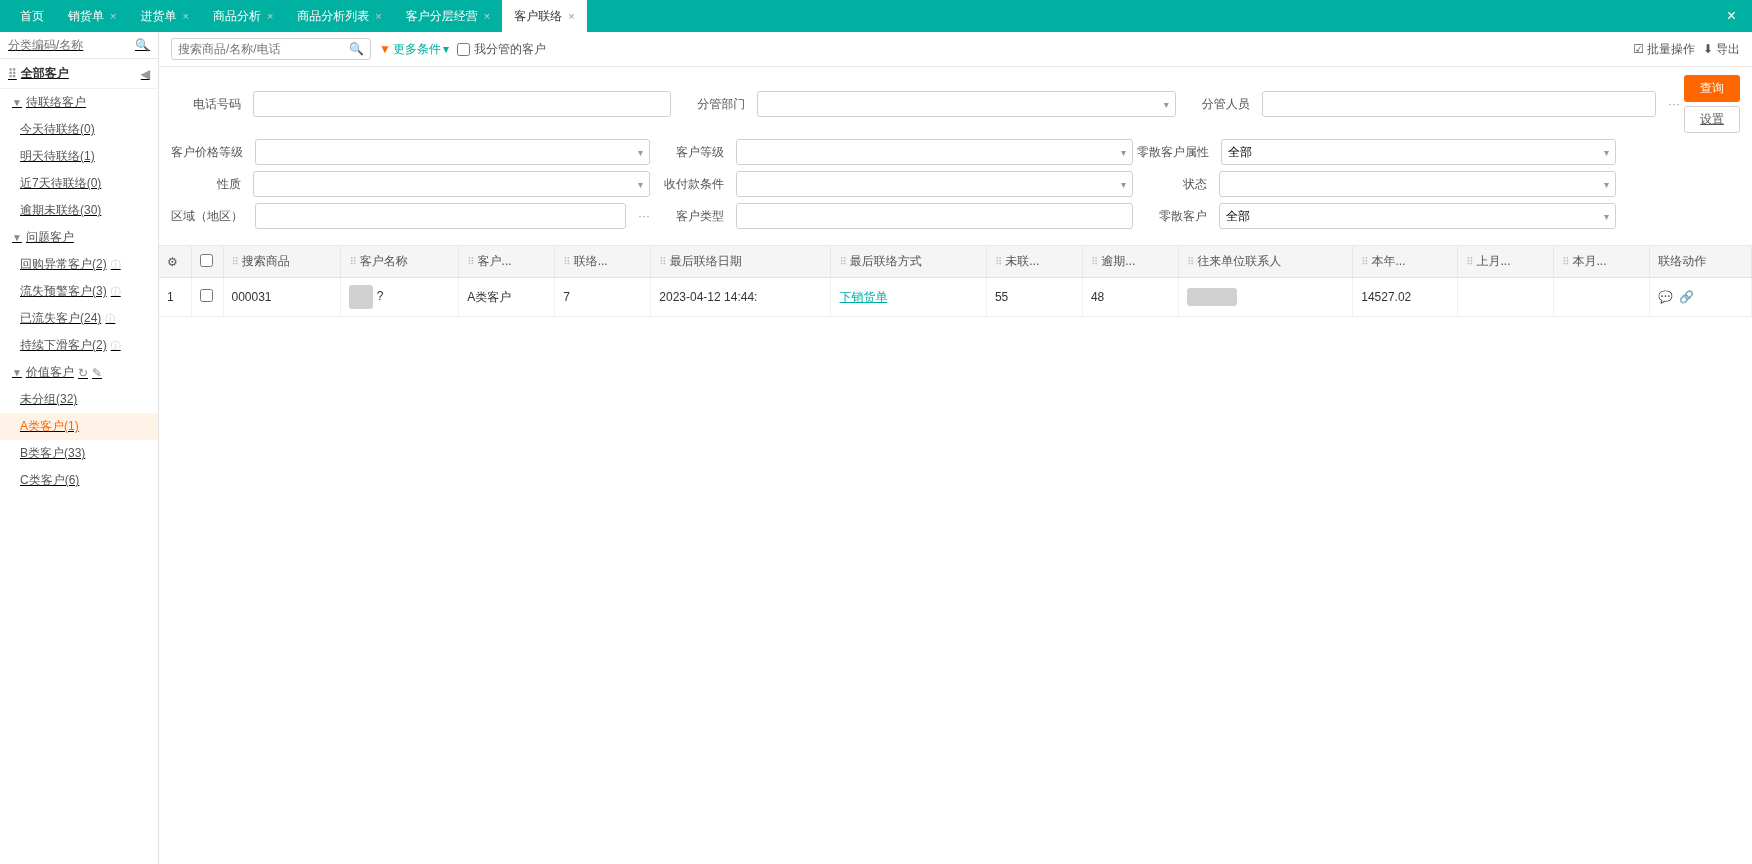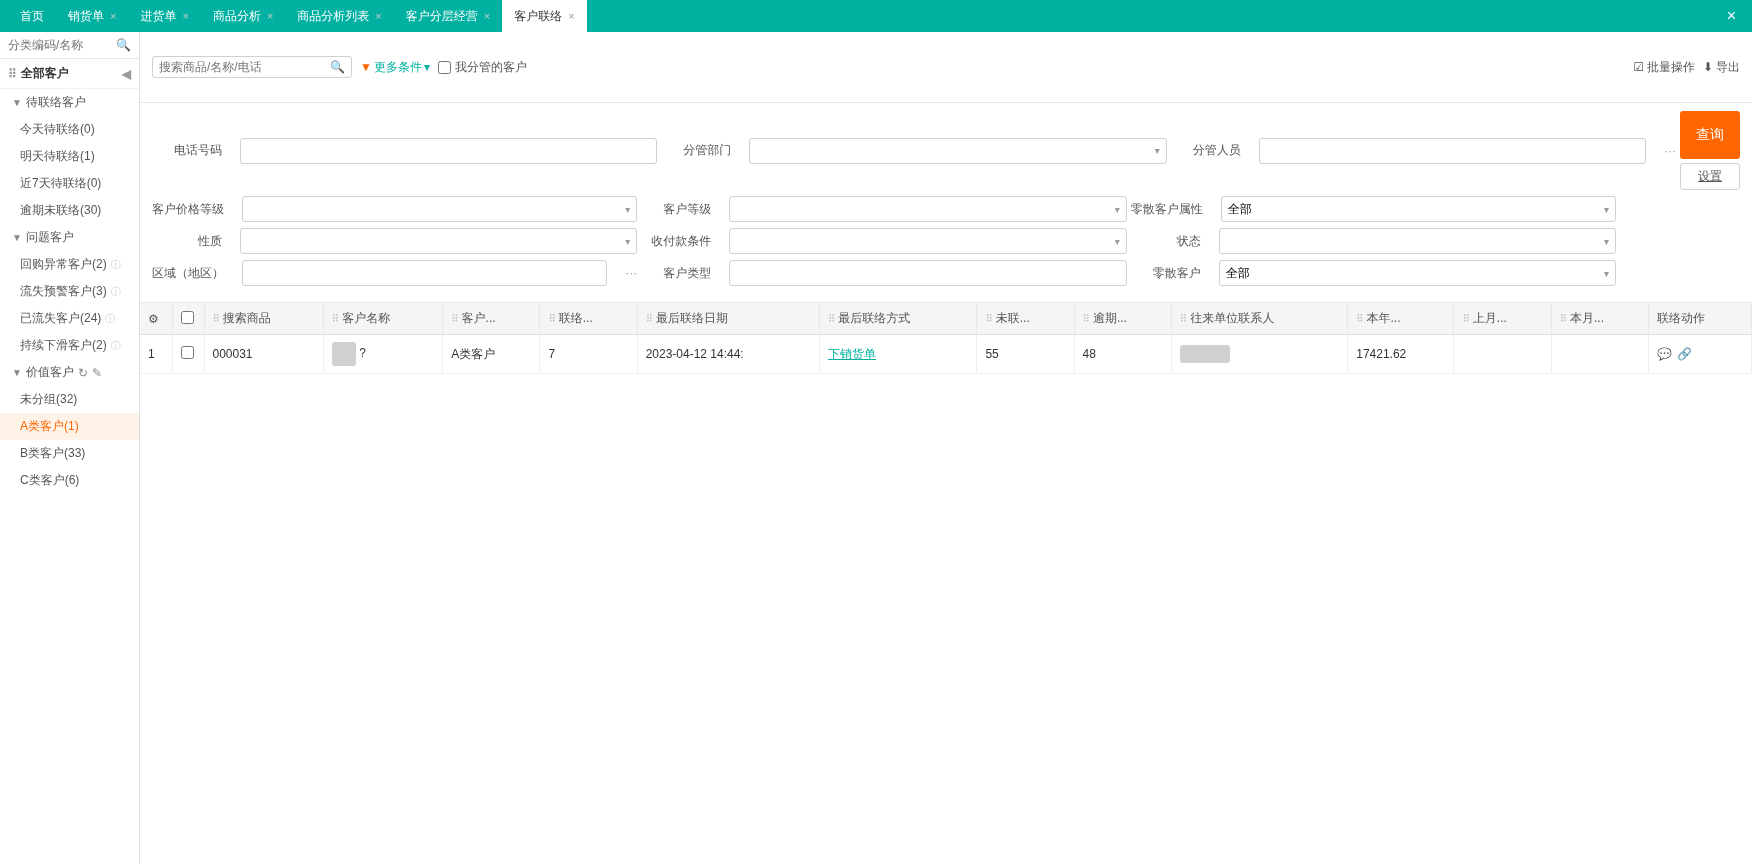--- a/index.html
+++ b/index.html
@@ -43,25 +43,26 @@
     }
 
     
     .main-layout {
       display: flex;
       height: 832px;
     }
 
     
     .sidebar {
-      width: 140px;
+      width: 159px;
       background: #fff;
       border-right: 1px solid #e0e0e0;
       overflow-y: auto;
       flex-shrink: 0;
+      text-decoration: underline;
     }
     .sidebar-search {
       display: flex;
       align-items: center;
       padding: 6px 8px;
       border-bottom: 1px solid #e8e8e8;
     }
     .sidebar-search input {
       border: none;
       outline: none;
@@ -105,21 +106,21 @@
       flex: 1;
       display: flex;
       flex-direction: column;
       overflow: hidden;
     }
 
     
     .filter-bar {
       display: flex;
       align-items: center;
-      padding: 24px 12px;
+      padding: 6px 12px;
       background: #fff;
       border-bottom: 1px solid #e8e8e8;
       gap: 8px;
     }
     .filter-search-wrap {
       display: flex;
       align-items: center;
       border: 1px solid #d0d0d0;
       border-radius: 3px;
       padding: 3px 6px;
@@ -180,21 +181,21 @@
       display: flex;
       align-items: center;
       margin-bottom: 6px;
       gap: 4px;
     }
     .filter-row:last-child { margin-bottom: 8px; }
     .filter-cell {
       display: flex;
       align-items: center;
       flex: 1;
-      gap: 18px;
+      gap: 12px;
     }
     .filter-label {
       color: #555;
       white-space: nowrap;
       min-width: 70px;
       text-align: right;
     }
     .filter-select {
       flex: 1;
       border: 1px solid #d0d0d0;
@@ -216,23 +217,23 @@
       min-height: 26px;
       display: flex;
       align-items: center;
     }
     .filter-dots { color: #999; cursor: pointer; }
     .query-btn {
       background: #f60;
       color: #fff;
       border: none;
       border-radius: 3px;
-      padding: 15px 16px;
-      cursor: pointer;
-      font-size: 14px;
+      padding: 5px 16px;
+      cursor: pointer;
+      font-size: 12px;
       white-space: nowrap;
     }
     .settings-btn {
       background: #fff;
       color: #555;
       border: 1px solid #d0d0d0;
       border-radius: 3px;
       padding: 4px 12px;
       cursor: pointer;
       font-size: 12px;
@@ -619,21 +620,21 @@
             </td>
             <td>A类客户</td>
             <td>7</td>
             <td>2023-04-12 14:44:</td>
             <td><span class="action-link">下销货单</span></td>
             <td>55</td>
             <td>48</td>
             <td>
               <span class="avatar-placeholder" style="width:50px;height:18px;"></span>
             </td>
-            <td>17421.62</td>
+            <td>14527.02</td>
             <td></td>
             <td></td>
             <td>
               <div class="row-actions">
                 <span title="chat">💬</span>
                 <span title="connect">🔗</span>
               </div>
             </td>
           </tr>
         </tbody>

